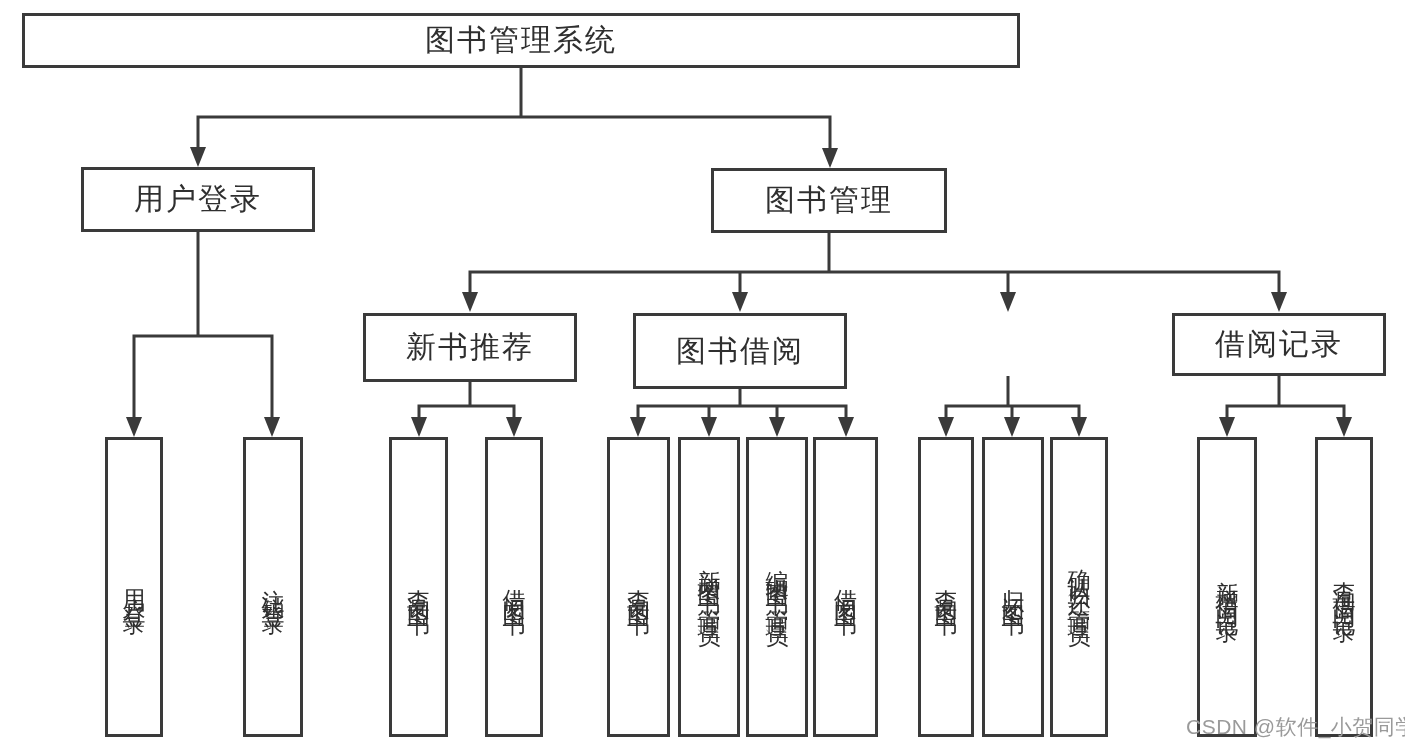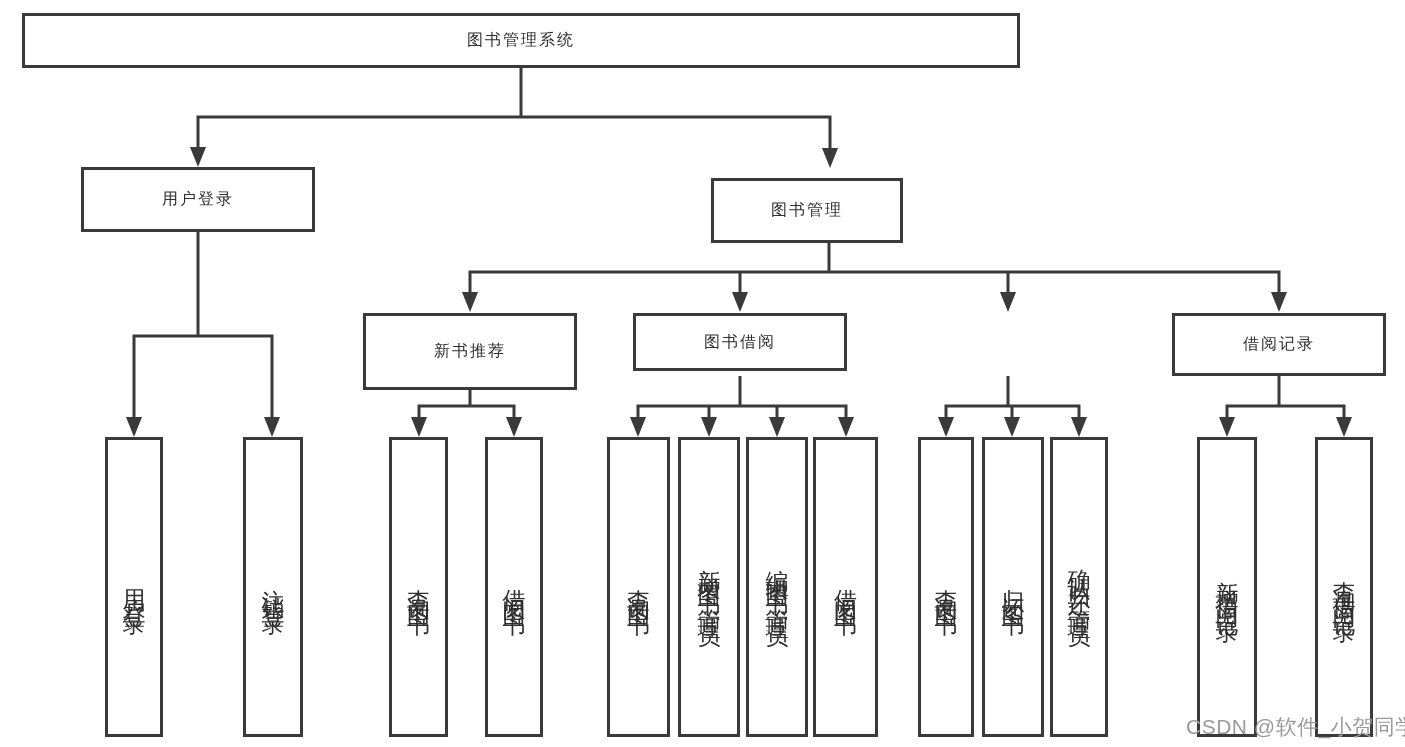--- a/index.html
+++ b/index.html
@@ -21,21 +21,21 @@
   .node {
     position: absolute;
     border: 3px solid var(--line, #3a3a3a);
     background: #ffffff;
     color: var(--text, #2f2f2f);
     display: flex;
     align-items: center;
     justify-content: center;
   }
   .node.h {
-    font-size: 16px;
+    font-size: 30px;
     letter-spacing: 2px;
     white-space: nowrap;
   }
   .node.v {
     writing-mode: vertical-rl;
     text-orientation: mixed;
     font-size: 23px;
     line-height: 1;
     letter-spacing: 8px;
   }
@@ -91,24 +91,24 @@
       <polygon points="1004,417 1020,417 1012,437"></polygon>
       <polygon points="1071,417 1087,417 1079,437"></polygon>
       <polygon points="1219,417 1235,417 1227,437"></polygon>
       <polygon points="1336,417 1352,417 1344,437"></polygon>
     </g>
   </svg>
 
   <div class="node h" style="left:22px; top:13px; width:998px; height:55px">图书管理系统</div>
 
   <div class="node h" style="left:81px; top:167px; width:234px; height:65px">用户登录</div>
-  <div class="node h" style="left:711px; top:178px; width:192px; height:65px">图书管理</div>
+  <div class="node h" style="left:711px; top:168px; width:236px; height:65px">图书管理</div>
 
-  <div class="node h" style="left:363px; top:313px; width:214px; height:77px">新书推荐</div>
-  <div class="node h" style="left:633px; top:313px; width:214px; height:58px">图书借阅</div>
+  <div class="node h" style="left:363px; top:313px; width:214px; height:69px">新书推荐</div>
+  <div class="node h" style="left:633px; top:313px; width:214px; height:76px">图书借阅</div>
   <div class="node h" style="left:1172px; top:313px; width:214px; height:63px">借阅记录</div>
 
   <div class="node v" style="left:105px; top:437px; width:58px; height:300px">用户登录</div>
   <div class="node v" style="left:243px; top:437px; width:60px; height:300px">注销登录</div>
 
   <div class="node v" style="left:389px; top:437px; width:59px; height:300px">查询图书</div>
   <div class="node v" style="left:485px; top:437px; width:58px; height:300px">借阅图书</div>
 
   <div class="node v" style="left:607px; top:437px; width:63px; height:300px">查询图书</div>
   <div class="node v" style="left:678px; top:437px; width:62px; height:300px">新增图书（管理员）</div>

